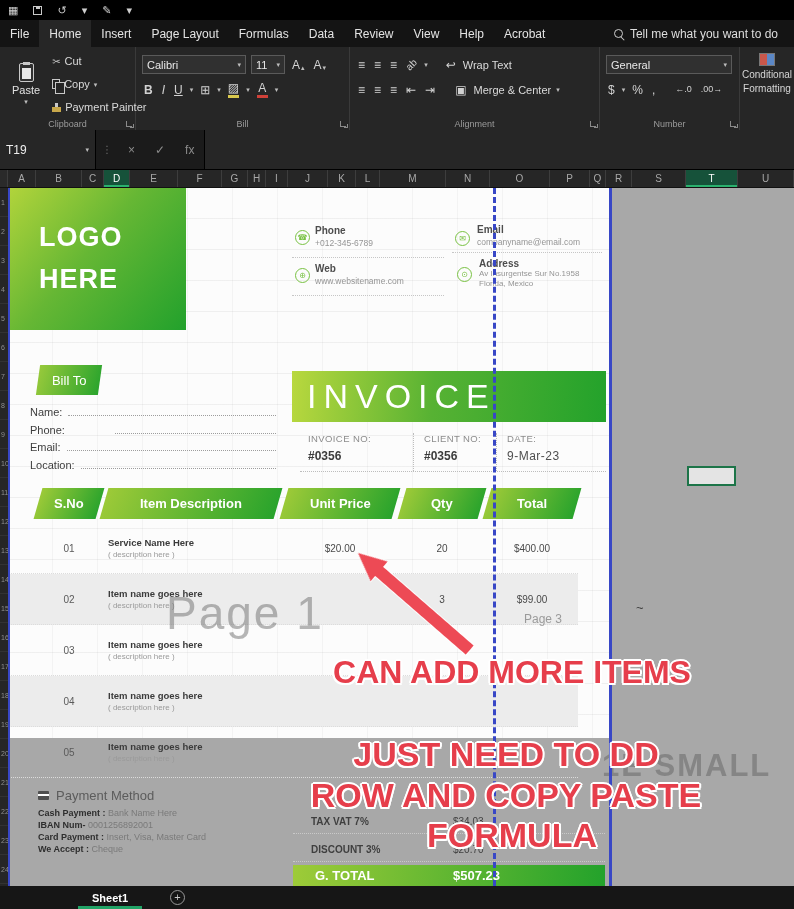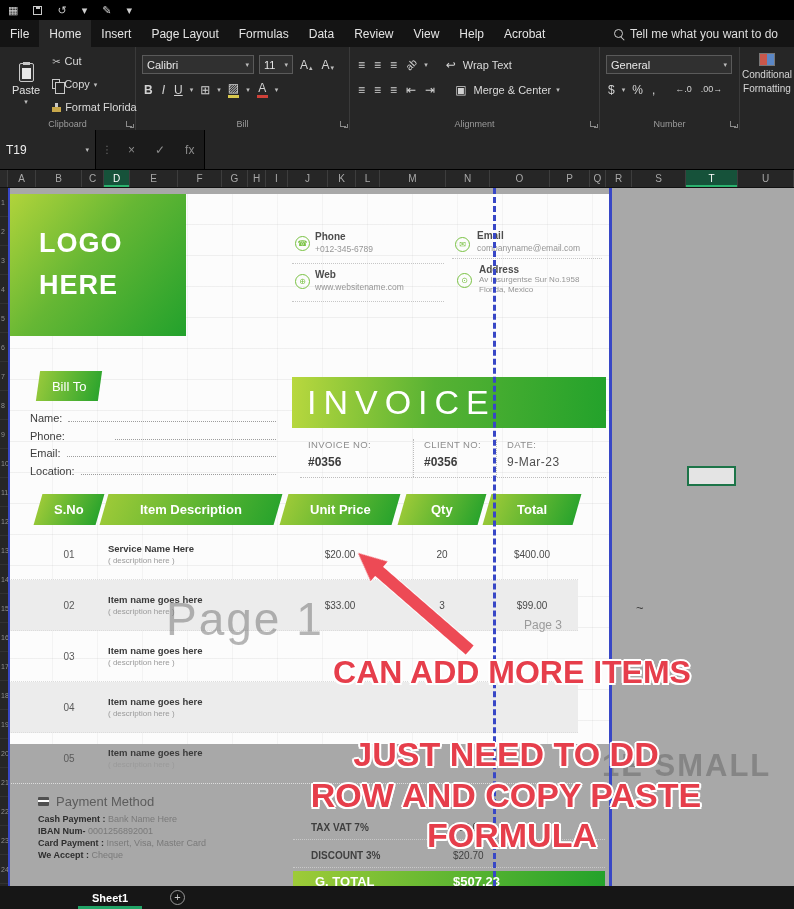--- a/index.html
+++ b/index.html
@@ -66,21 +66,21 @@
 
 .cols{height:18px;background:#262626;display:flex;border-bottom:1px solid #111}
 .corner{width:8px;border-right:1px solid #3d3d3d;background:#2a2a2a}
 .colwrap{display:flex;flex:1}
 .colh{border-right:1px solid #3d3d3d;font-size:10px;color:#a8a8a8;display:flex;align-items:center;justify-content:center;flex:none;height:100%}
 .colh.hl{background:#16523a;color:#fff;box-shadow:inset 0 -2px 0 #2ab26e}
 
 .grid{position:relative;height:698px;background:#a8a8a8;overflow:hidden}
 .rowstrip{position:absolute;left:0;top:0;bottom:0;width:8px;background:#262626;z-index:6;overflow:hidden}
 .rownum{height:29px;font-size:7px;color:#8f8f8f;padding-left:1px;border-bottom:1px solid #333;line-height:29px;overflow:hidden}
-.canvas{position:absolute;left:8px;top:6px;width:602px;height:550px;background:#fcfcfc;z-index:1}
+.canvas{position:absolute;left:8px;top:0;width:602px;height:550px;background:#fcfcfc;z-index:1}
 .canvas::before{content:"";position:absolute;inset:0;background-image:repeating-linear-gradient(to bottom,transparent 0 30px,rgba(0,0,0,.05) 30px 31px),repeating-linear-gradient(to right,transparent 0 44px,rgba(0,0,0,.035) 44px 45px);pointer-events:none}
 .canvas>*{position:absolute}
 .logo{left:0;top:0;width:178px;height:142px;background:linear-gradient(130deg,#b2d43b 0%,#66b734 45%,#22a12c 100%);color:#fff;display:flex;flex-direction:column;justify-content:center;padding-left:31px;font-size:27px;font-weight:bold;letter-spacing:1px;line-height:1.55}
 .cicon{width:15px;height:15px;border:1px solid #79c243;border-radius:50%;color:#79c243;font-size:8px;display:flex;align-items:center;justify-content:center}
 .clabel{font-size:10px;font-weight:bold;color:#4d4d4d}
 .cvalue{font-size:8.5px;color:#959595}
 .dotline{border-bottom:1px dotted #c6c6c6;height:1px}
 .billto{left:30px;top:177px;width:62px;height:30px;background:linear-gradient(100deg,#97c93b,#2aa42d);transform:skewX(-8deg);display:flex;align-items:center;justify-content:center;color:#fff;font-size:13px}
 .billto .unskew{transform:skewX(8deg)}
 .field{display:flex;align-items:flex-end;width:246px;height:16px;font-size:11px;color:#3d3d3d}
@@ -183,31 +183,31 @@
             <span class="gi">✂</span>
             <span>Cut</span>
           </div>
           <div class="clip-small">
             <span class="ic-copy"></span>
             <span>Copy</span>
             <span class="caret">▾</span>
           </div>
           <div class="clip-small">
             <span class="ic-painter"></span>
-            <span>Format Florida</span>
+            <span>Payment Painter</span>
           </div>
         </div>
       </div>
       <span class="rgroup-label">Clipboard</span>
       <span class="launcher"></span>
     </div>
 
     <div class="rgroup g-font">
       <div class="rrow">
-        <div class="combo" style="width:112px">
+        <div class="combo" style="width:104px">
           <span>Calibri</span>
           <span class="caret">▾</span>
         </div>
         <div class="combo" style="width:34px">
           <span>11</span>
           <span class="caret">▾</span>
         </div>
         <span class="icbtn">
             <span>A</span>
             <span class="tiny">▴</span>
@@ -470,21 +470,20 @@
           <div class="cell c-price">$20.00</div>
           <div class="cell c-qty">20</div>
           <div class="cell c-total">$400.00</div>
         </div>
         <div class="invrow alt" style="top: 386px;">
           <div class="cell c-no">02</div>
           <div class="cell c-desc">
             <div class="dname">Item name goes here</div>
             <div class="dsub">( description here )</div>
           </div>
-          <div class="cell c-price">$33.00</div>
           <div class="cell c-qty">3</div>
           <div class="cell c-total">$99.00</div>
         </div>
         <div class="invrow" style="top: 437px;">
           <div class="cell c-no">03</div>
           <div class="cell c-desc">
             <div class="dname">Item name goes here</div>
             <div class="dsub">( description here )</div>
           </div>
           <div class="cell c-price"></div>

